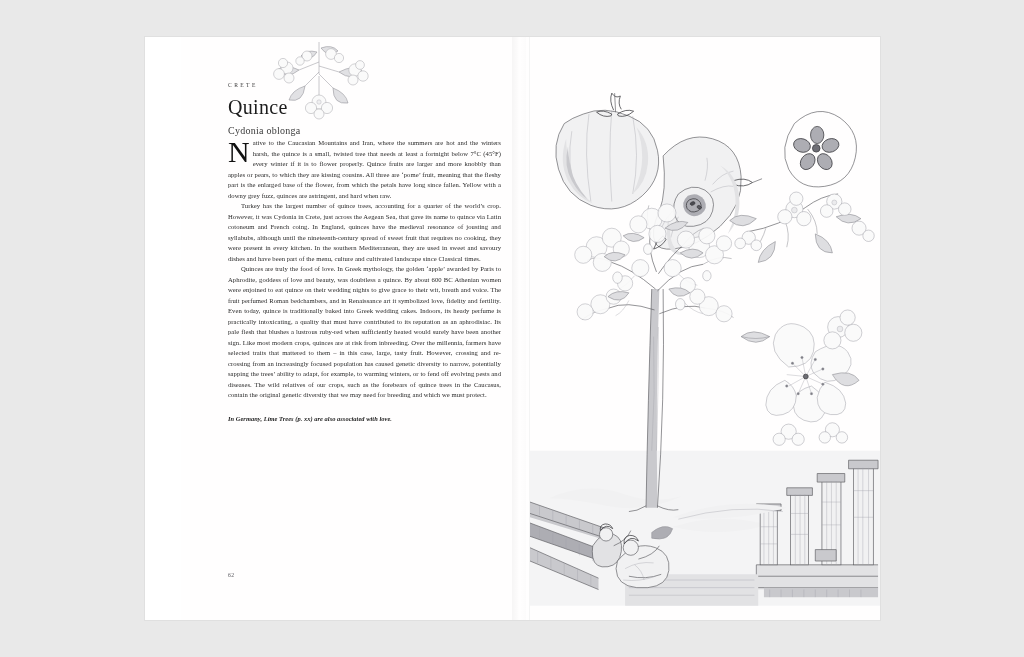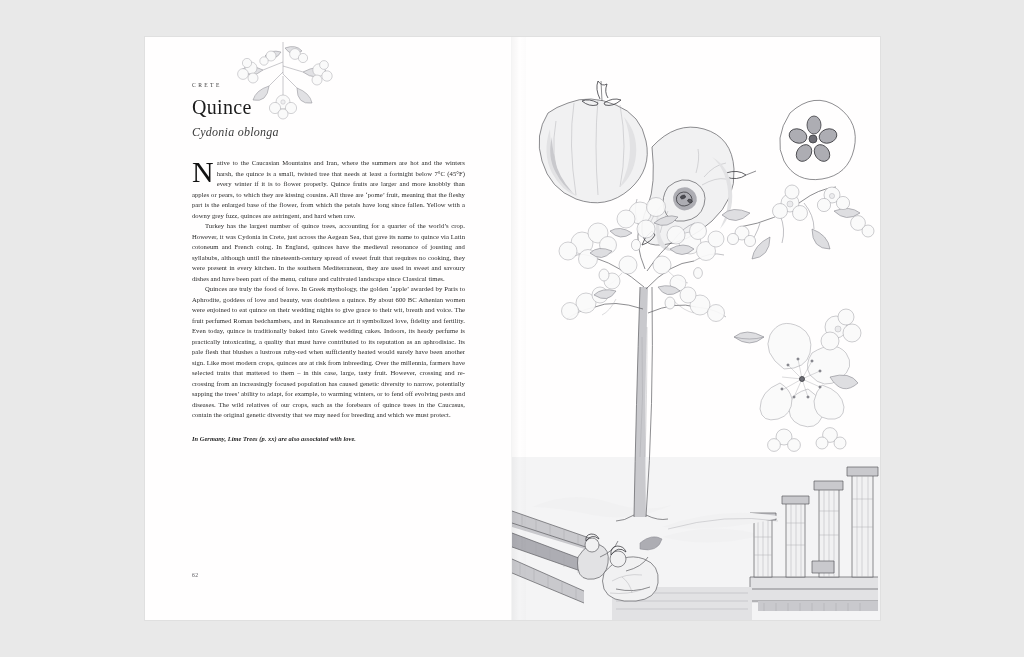--- a/index.html
+++ b/index.html
@@ -21,20 +21,21 @@
   
   #spread {
     position: absolute;
     left: 145px;
     top: 37px;
     width: 735px;
     height: 583px;
     background: #ffffff;
     display: flex;
     box-shadow: 0 0 0 1px rgba(0,0,0,0.035);
+    padding-left: 36px;
   }
 
   .page { position: relative; height: 100%; background: #fffefe; overflow: hidden; }
   #page-left  { width: 367px; border-right: 1px solid #f4f4f4; }
   #page-right { width: 368px; }
 
   
   #gutter {
     position: absolute;
     left: 367px; top: 0;
@@ -65,25 +66,24 @@
     font-size: 20px;
     font-weight: 400;
     color: #1c1c1c;
     letter-spacing: 0.3px;
     line-height: 1;
     margin: 0 0 8px 0;
     font-family: "Liberation Serif", serif;
   }
 
   #binomial {
-    font-size: 12px;
-    font-style: italic;
+    font-size: 10px;
     color: #3a3a3a;
     letter-spacing: 0.25px;
-    margin-bottom: 18px;
+    margin-bottom: 2px;
   }
 
   .body-copy { position: relative; }
 
   .para {
     font-size: 6.65px;
     line-height: 1.58;
     color: #2a2a2a;
     text-align: justify;
     text-justify: inter-word;

